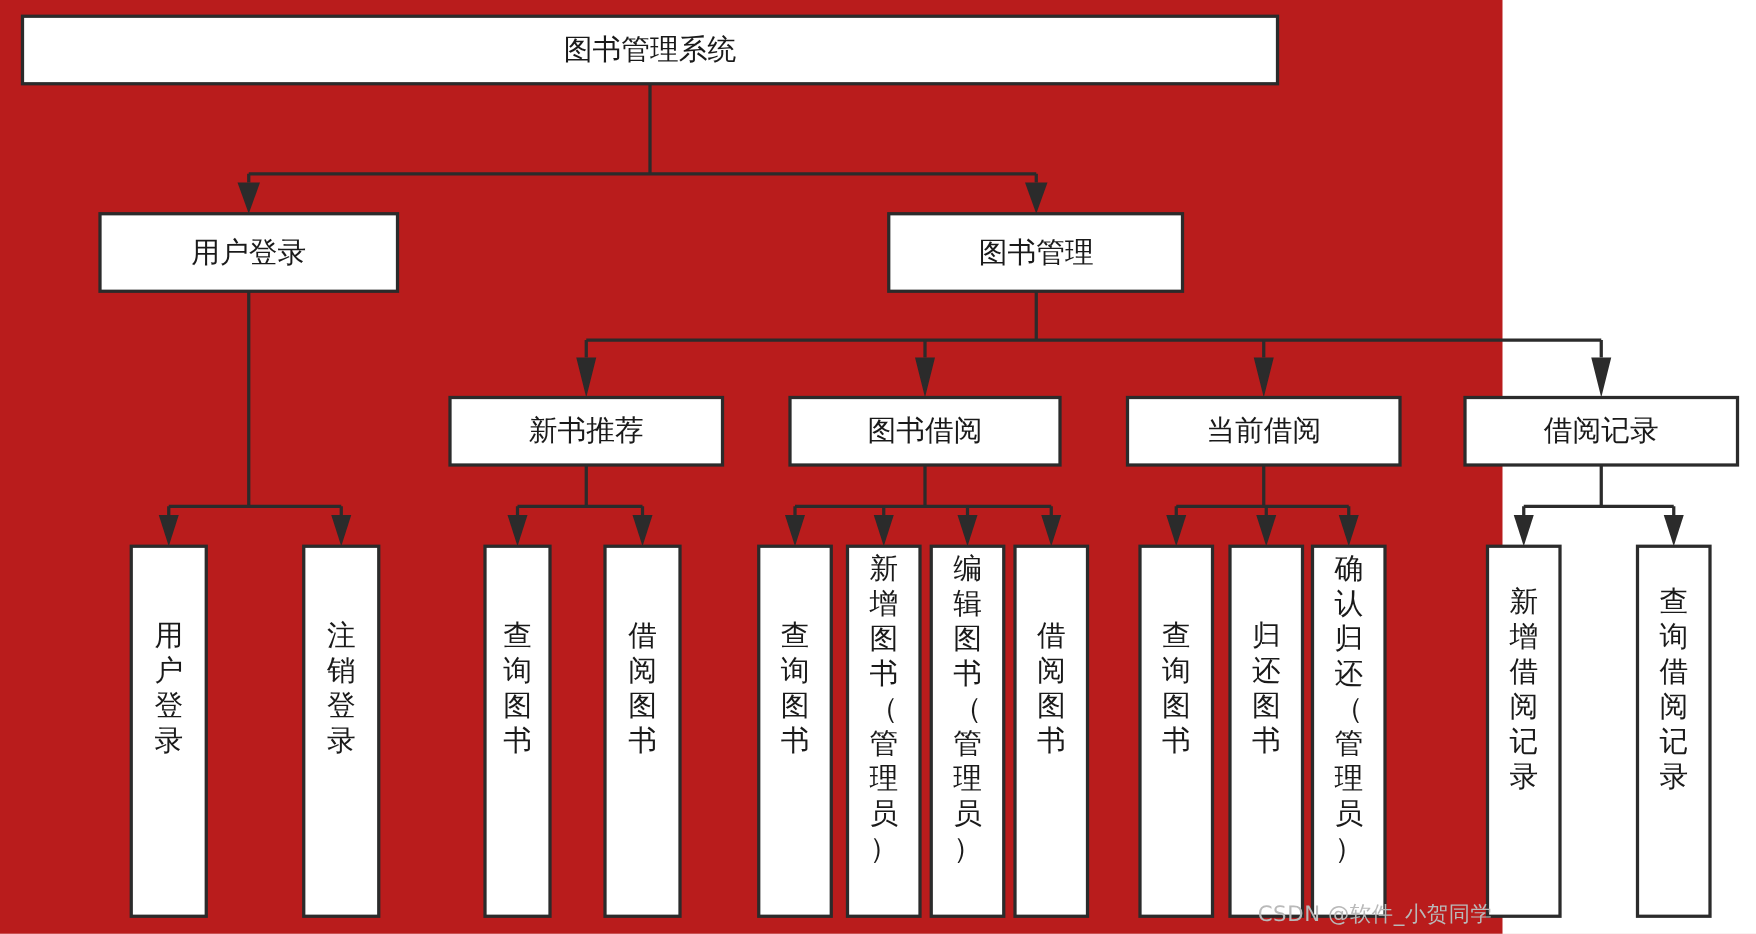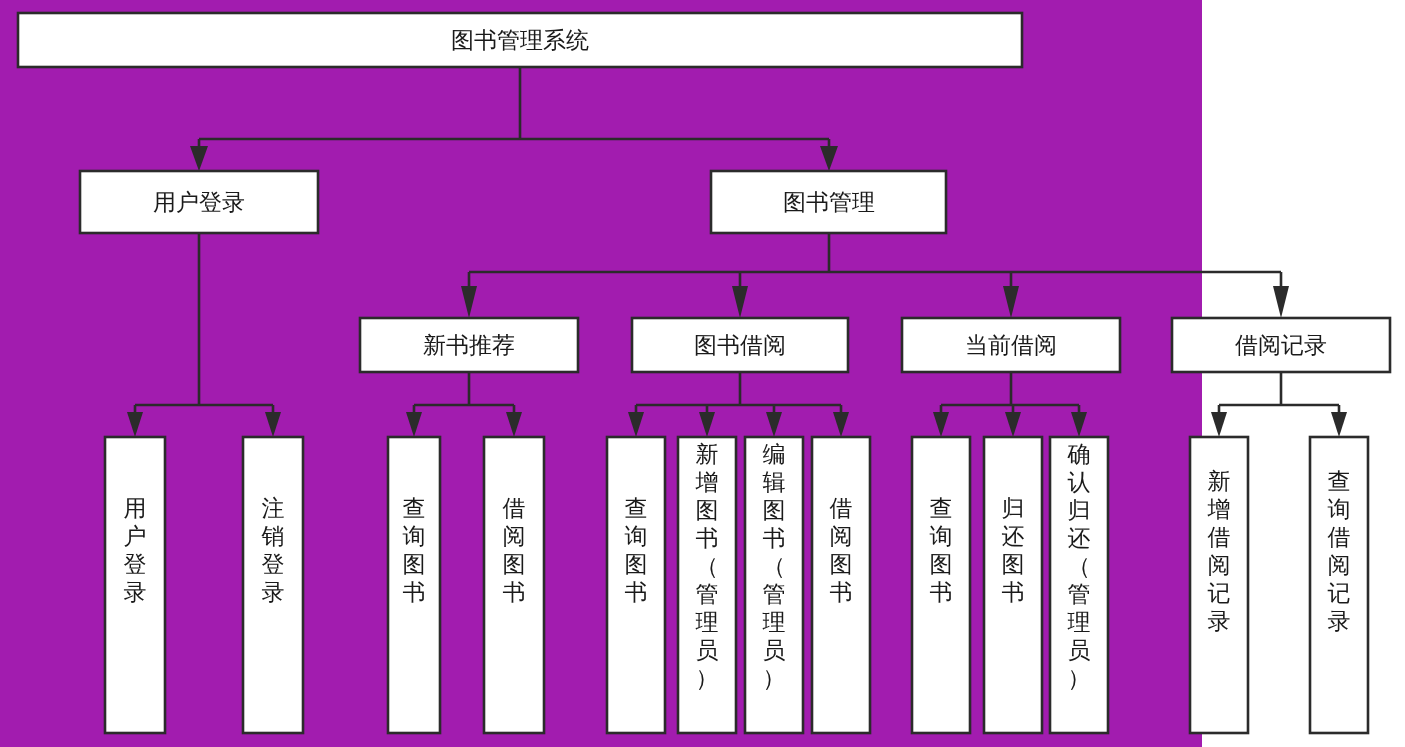--- a/index.html
+++ b/index.html
@@ -11,21 +11,21 @@
   body {
     font-family: "DejaVu Sans", "Liberation Sans", sans-serif;
     width: 1405px;
     height: 747px;
     overflow: hidden;
   }
   #diagram-root {
     position: relative;
     width: 1202px;
     height: 747px;
-    background: #a21caf;
+    background: #b91c1c;
   }
   svg#flow-svg {
     position: absolute;
     left: 0;
     top: 0;
     width: 1405px;
     height: 747px;
     display: block;
   }
   .node-rect {
@@ -233,14 +233,15 @@
       <text class="node-text-vert" x="1219" y="489"><tspan x="1219" y="489">新</tspan><tspan x="1219" y="517">增</tspan><tspan x="1219" y="545">借</tspan><tspan x="1219" y="573">阅</tspan><tspan x="1219" y="601">记</tspan><tspan x="1219" y="629">录</tspan></text>
     </g>
 
     <g>
       <rect class="node-rect" x="1310" y="437" width="58" height="296"></rect>
       <text class="node-text-vert" x="1339" y="489"><tspan x="1339" y="489">查</tspan><tspan x="1339" y="517">询</tspan><tspan x="1339" y="545">借</tspan><tspan x="1339" y="573">阅</tspan><tspan x="1339" y="601">记</tspan><tspan x="1339" y="629">录</tspan></text>
     </g>
 
   </svg>
 
+  <div class="watermark">CSDN @软件_小贺同学</div>
 
 </div>
 
 </body></html>

